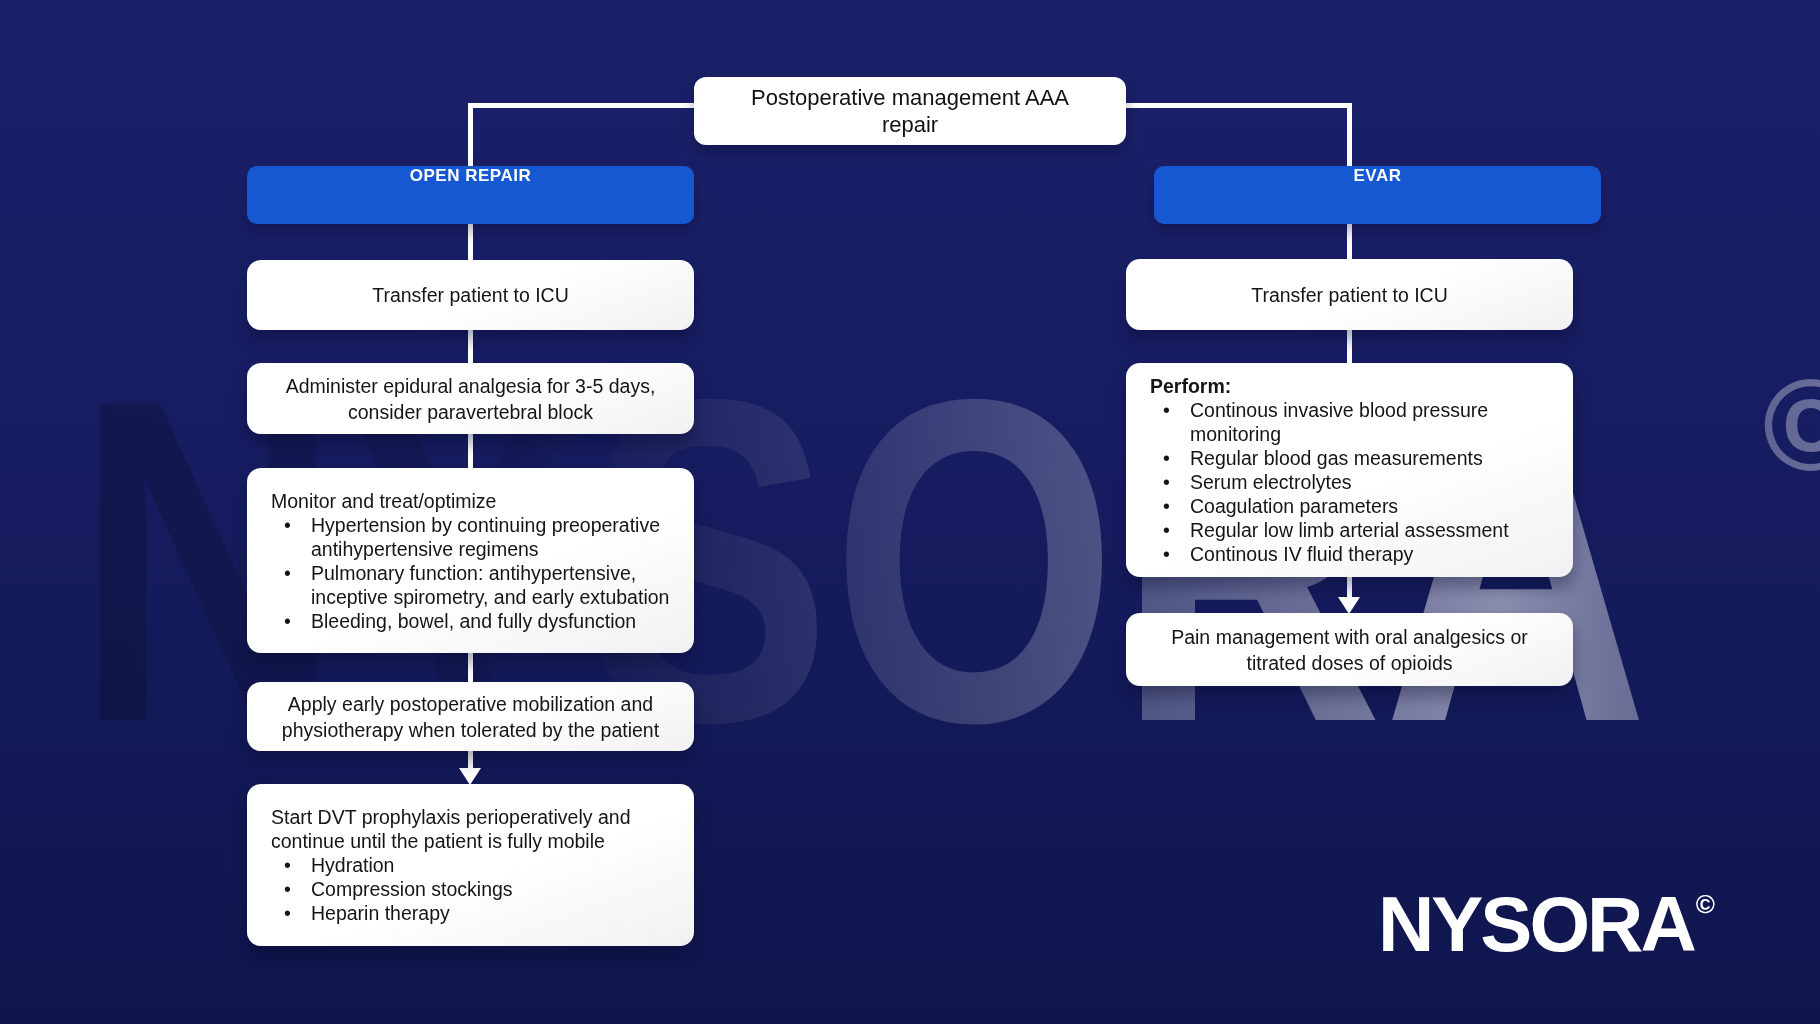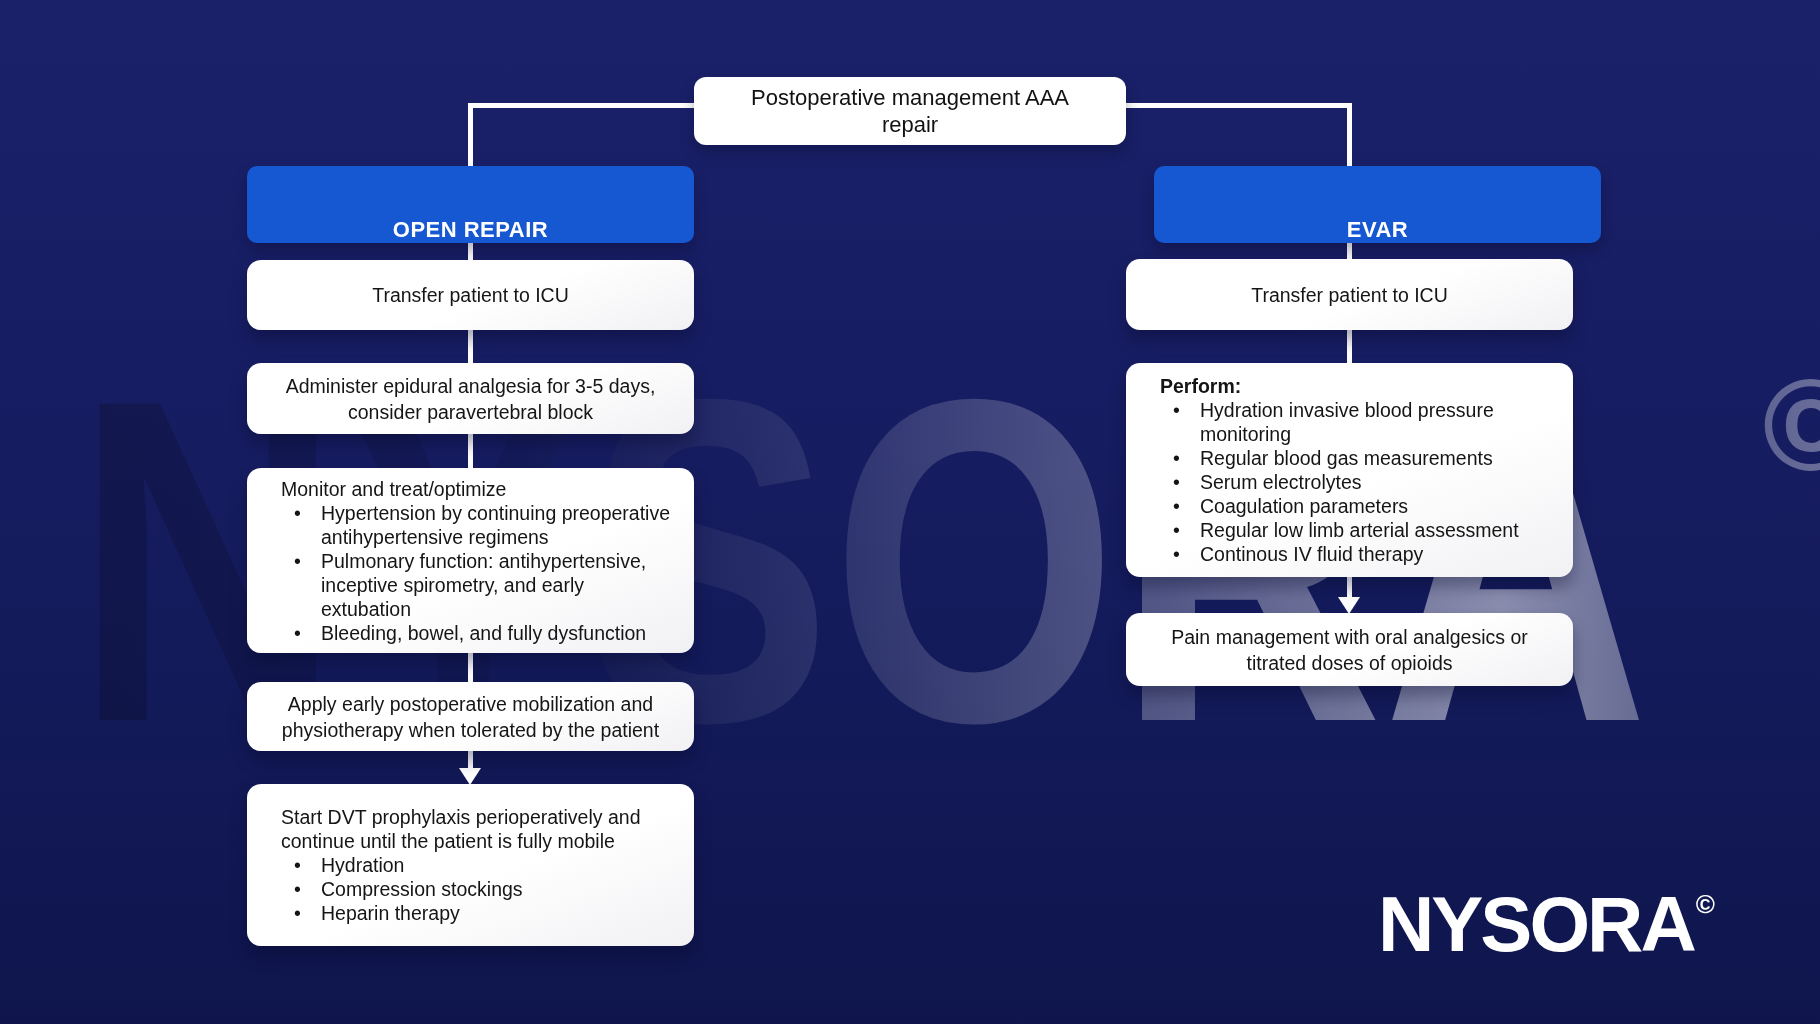--- a/index.html
+++ b/index.html
@@ -24,36 +24,36 @@
   
   .title-box {
     position:absolute; left:694px; top:77px; width:432px; height:68px; z-index:3;
     background:#ffffff; border-radius:12px;
     display:flex; align-items:center; justify-content:center; text-align:center;
     padding:0 48px; box-sizing:border-box;
     font-size:22px; line-height:27px; color:#121212;
     box-shadow:0 8px 14px rgba(5,8,40,0.30);
   }
   .header-box {
-    position:absolute; width:447px; height:77px; z-index:2;
+    position:absolute; width:447px; height:58px; z-index:2;
     background:#1657d2; border-radius:10px;
-    display:flex; align-items:flex-end; justify-content:center;
-    color:#ffffff; font-weight:bold; font-size:22px; letter-spacing:0.5px;
+    display:flex; align-items:flex-start; justify-content:center;
+    color:#ffffff; font-weight:bold; font-size:17px; letter-spacing:0.5px;
     box-shadow:0 8px 14px rgba(5,8,40,0.30);
   }
   .box {
     position:absolute; width:447px; z-index:2; box-sizing:border-box;
     background:linear-gradient(160deg,#ffffff 55%, #f1f1f4 100%);
     border-radius:14px; color:#151515;
     box-shadow:0 10px 16px rgba(5,8,40,0.35);
     font-size:19.5px;
     display:flex; flex-direction:column; justify-content:center;
   }
   .box.center { text-align:center; align-items:center; padding:14px 16px; line-height:26px; }
-  .box.list   { padding:10px 18px 10px 34px; line-height:24px; }
+  .box.list   { padding:10px 18px 10px 24px; line-height:24px; }
   .bullet-row { display:flex; }
   .bullet-row .mark { flex:none; width:27px; padding-left:13px; box-sizing:content-box; }
   .bullet-row .btxt { flex:1; max-width:360px; }
   .intro.bold { font-weight:bold; }
   
   .nysora-logo {
     position:absolute; left:1378px; top:884px; z-index:2;
     color:#ffffff; font-weight:bold; font-size:78px; letter-spacing:-3px;
     line-height:80px; white-space:nowrap;
   }
@@ -147,21 +147,21 @@
   </div>
 
   <div class="box center" style="left:1126px; top:259px; height:71px;">
     <span>Transfer patient to ICU</span>
   </div>
 
   <div class="box list" style="left:1126px; top:363px; height:214px;">
     <div class="intro bold">Perform:</div>
     <div class="bullet-row">
       <span class="mark">•</span>
-      <span class="btxt">Hydration invasive blood pressure monitoring</span>
+      <span class="btxt">Continous invasive blood pressure monitoring</span>
     </div>
     <div class="bullet-row">
       <span class="mark">•</span>
       <span class="btxt">Regular blood gas measurements</span>
     </div>
     <div class="bullet-row">
       <span class="mark">•</span>
       <span class="btxt">Serum electrolytes</span>
     </div>
     <div class="bullet-row">

